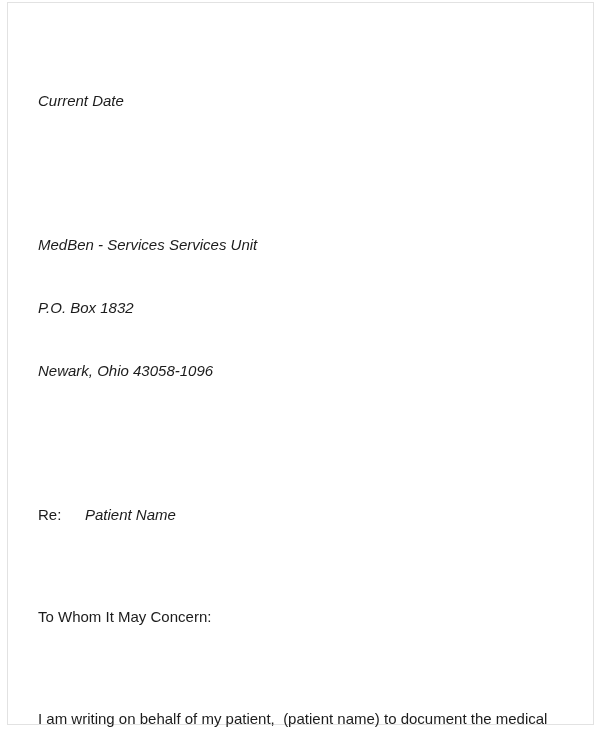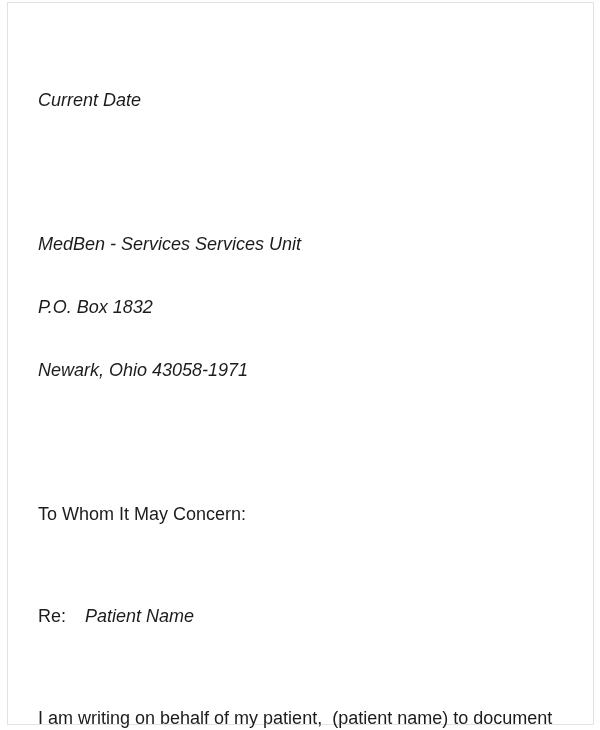--- a/index.html
+++ b/index.html
@@ -13,21 +13,21 @@
   .page {
     position: absolute;
     left: 7px;
     top: 2px;
     right: 6px;
     bottom: 5px;
     background: #ffffff;
     border: 1px solid #e2e2e2;
     box-sizing: border-box;
     font-family: "Liberation Sans", "DejaVu Sans", sans-serif;
-    font-size: 18px;
+    font-size: 15px;
     line-height: 21px;
     color: #1c1c1c;
   }
   .content {
     padding: 24px 30px 0 30px;
     white-space: pre-wrap;
   }
   .block { margin: 0 0 0 0; }
   .block + .block { margin-top: 18px; }
   .italic { font-style: italic; }
@@ -38,26 +38,26 @@
 <body>
 
 <div class="page">
   <div class="content">
 
     <div class="block italic">Current Date</div>
 
     <div class="block">
       <div class="italic">MedBen - Services Services Unit</div>
       <div class="italic">P.O. Box 1832</div>
-      <div class="italic">Newark, Ohio 43058-1971</div>
+      <div class="italic">Newark, Ohio 43058-1096</div>
     </div>
 
+    <div class="block"><span class="re-label">Re:</span><span class="italic">Patient Name</span></div>
+
     <div class="block">To Whom It May Concern:</div>
-
-    <div class="block"><span class="re-label">Re:</span><span class="italic">Patient Name</span></div>
 
     <div class="block"><span>I am writing on behalf of my patient,  </span><span class="seg-italic">(patient name)</span><span> to document the medical necessity of </span></div>
 
     
 
     
 
     
 
     

